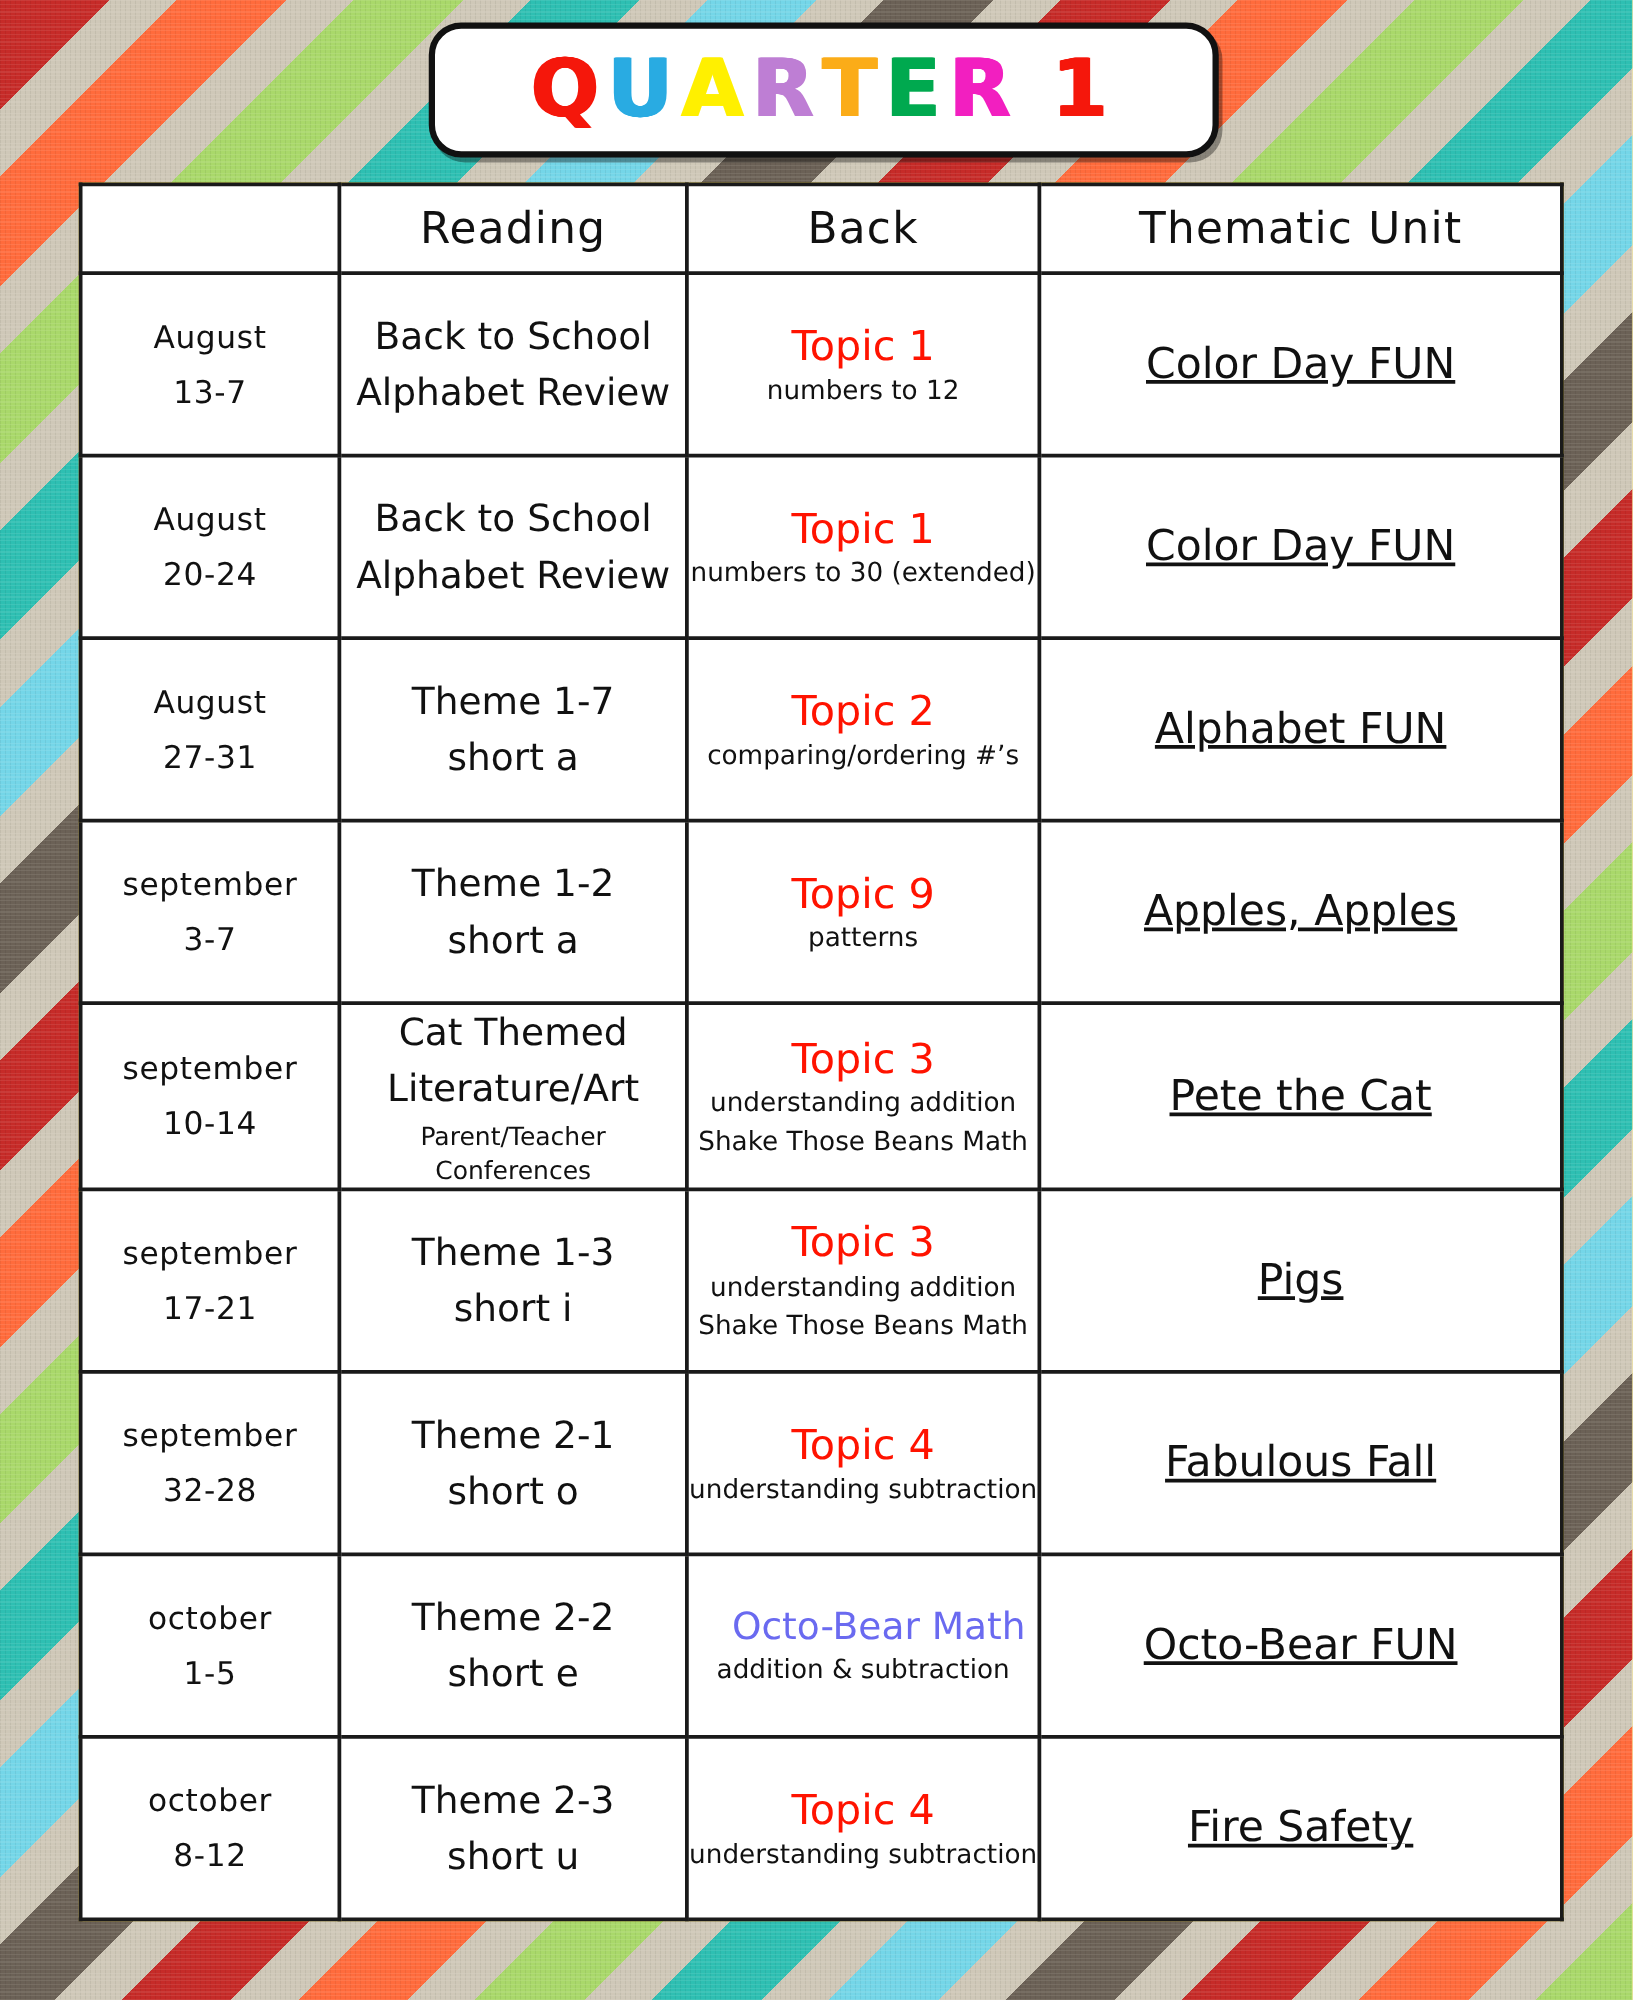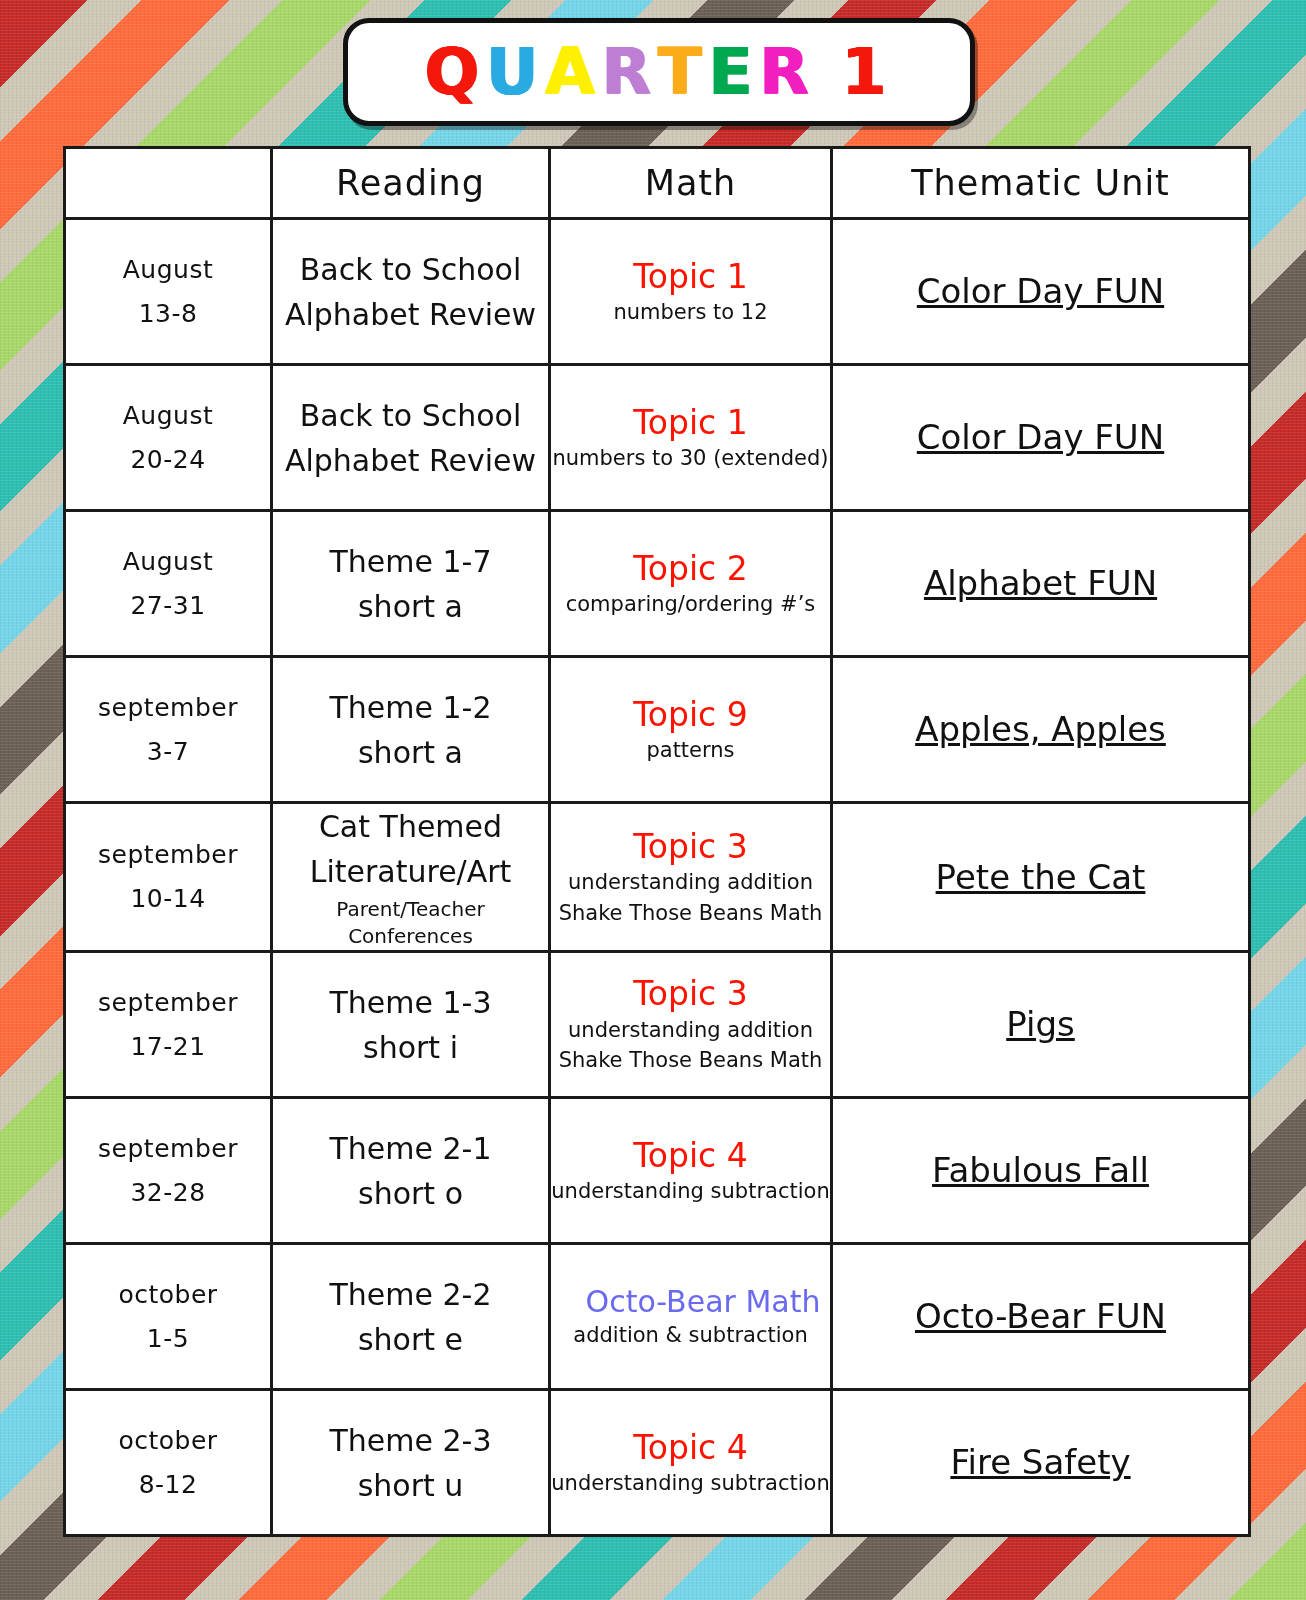--- a/index.html
+++ b/index.html
@@ -183,29 +183,29 @@
   <colgroup>
     <col class="c-date">
       <col class="c-read">
       <col class="c-math">
       <col class="c-them">
   </colgroup>
   <thead>
     <tr>
       <th class="hdr-blank"></th>
       <th class="hdr">Reading</th>
-      <th class="hdr">Math</th>
+      <th class="hdr">Back</th>
       <th class="hdr">Thematic Unit</th>
     </tr>
   </thead>
   <tbody id="tbody">
       <tr>
         <td class="date-cell">
           <div>August</div>
-          <div>13-8</div>
+          <div>13-7</div>
         </td>
         <td class="reading-cell">
           <div>Back to School</div>
           <div>Alphabet Review</div>
         </td>
         <td class="math-cell">
           <span class="topic">Topic 1</span>
           <span class="detail">numbers to 12</span>
         </td>
         <td class="theme-cell">Color Day FUN</td>

